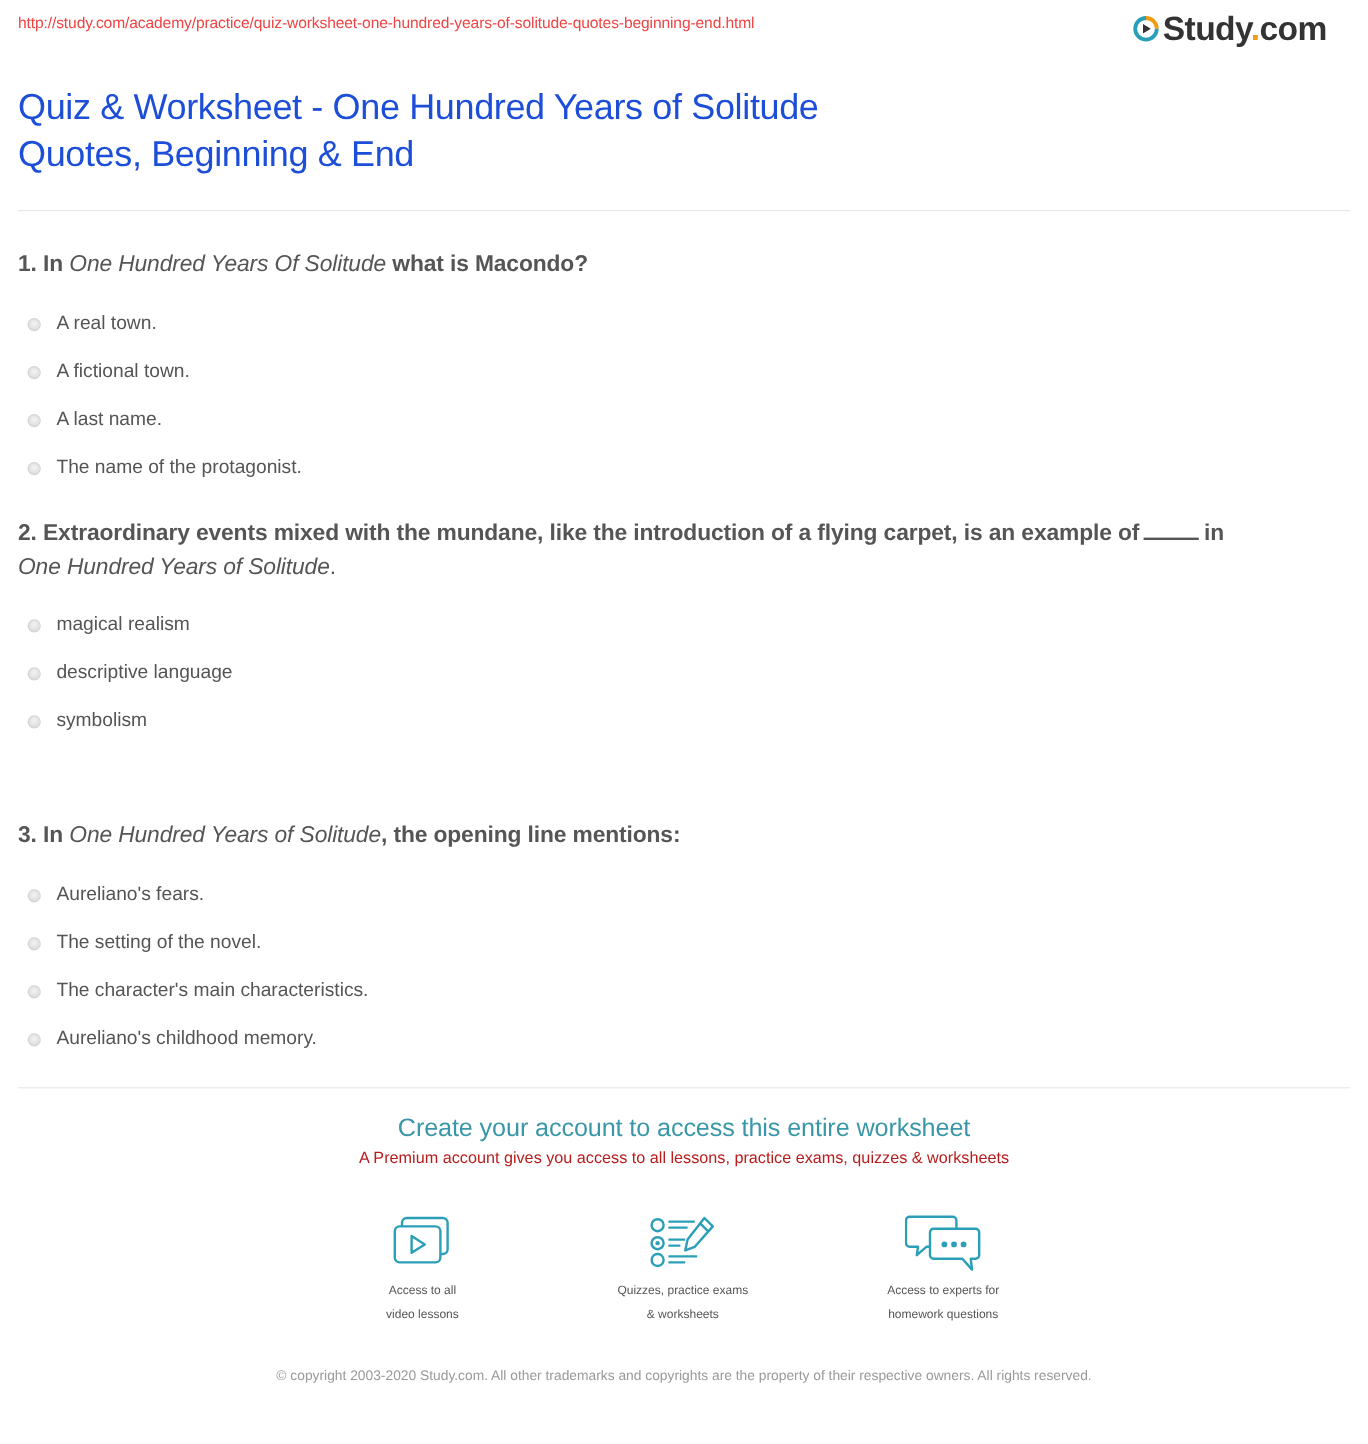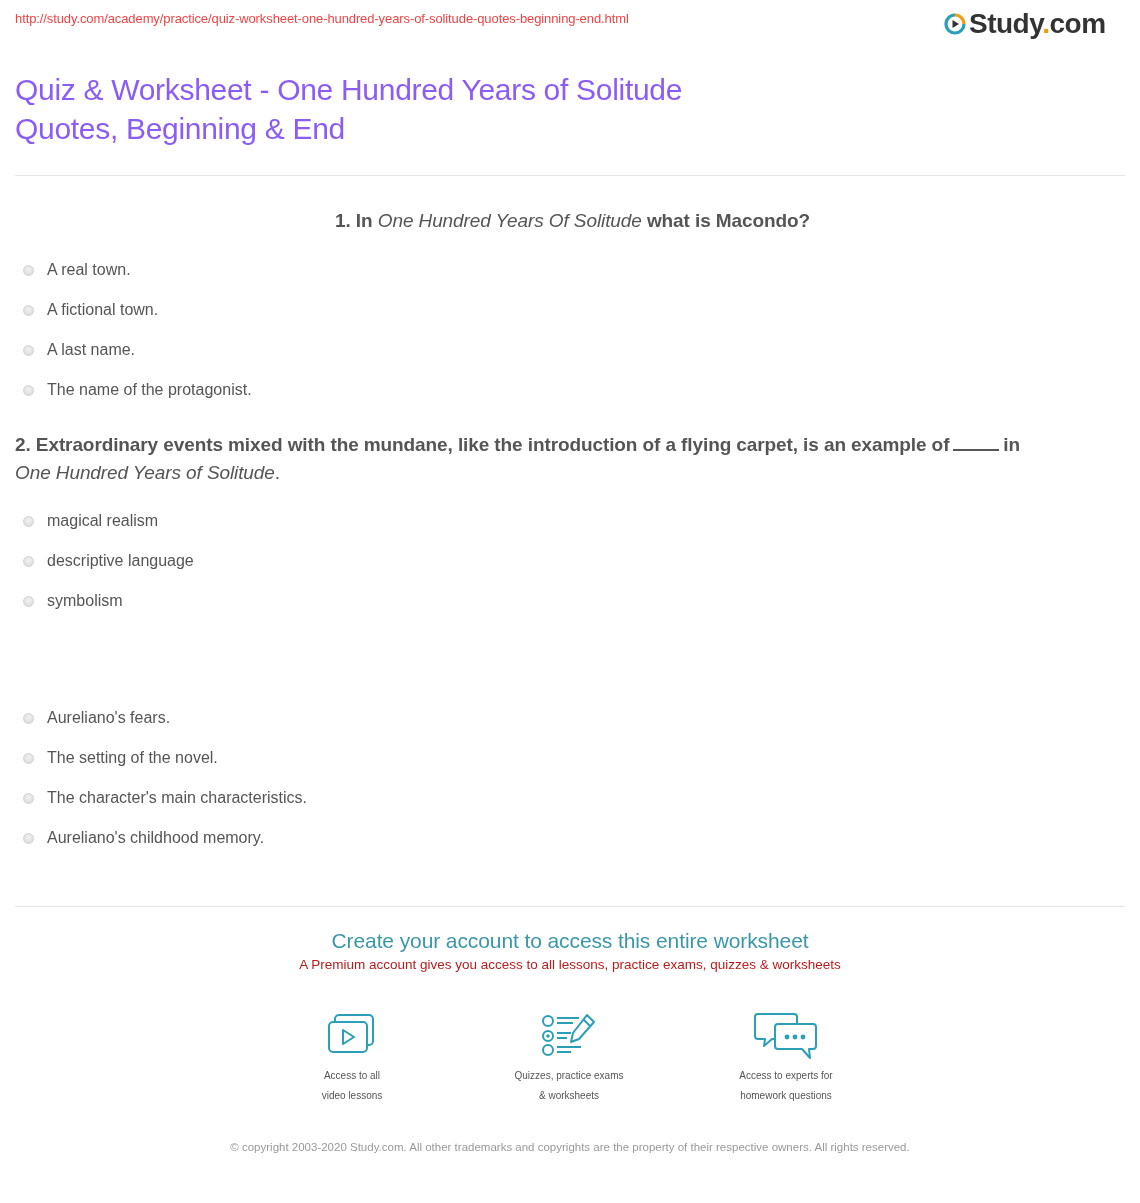--- a/index.html
+++ b/index.html
@@ -6,21 +6,21 @@
   html, body { width: 1140px; height: 1203px; background: #ffffff; overflow: hidden; }
   body { font-family: "Liberation Sans", "DejaVu Sans", sans-serif; color: #555; position: relative; }
 
   .url { position: absolute; left: 15px; top: 11px; font-size: 13px; color: #ef4444; letter-spacing: -0.1px; }
 
   .logo { position: absolute; left: 944px; top: 9px; display: flex; align-items: center; }
   .logo-mark { width: 22px; height: 22px; position: relative; margin-right: 3px; }
   .logo-text { font-size: 28px; font-weight: bold; color: #333; letter-spacing: -0.5px; line-height: 30px; }
   .logo-dot { color: #f39c12; }
 
-  .title { position: absolute; left: 15px; top: 70px; width: 860px; font-size: 30px; line-height: 39px; color: #8b5cf6; font-weight: normal; letter-spacing: -0.3px; }
+  .title { position: absolute; left: 15px; top: 70px; width: 860px; font-size: 30px; line-height: 39px; color: #1d4ed8; font-weight: normal; letter-spacing: -0.3px; }
 
   .hr { position: absolute; left: 15px; right: 15px; height: 1px; background: #e8e8e8; }
 
   .question { position: absolute; left: 15px; width: 1115px; }
   .q-text { font-size: 19px; font-weight: bold; color: #555; line-height: 28px; letter-spacing: -0.1px; }
   .q-text i { font-weight: normal; font-style: italic; }
   .blank { display: inline-block; width: 46px; border-bottom: 2px solid #555; margin: 0 4px; vertical-align: baseline; height: 1px; }
 
   .options { list-style: none; margin-top: 13px; }
   .option { display: flex; align-items: center; height: 40px; cursor: pointer; }
@@ -54,21 +54,21 @@
   <span class="logo-text"><span>Study</span><span class="logo-dot">.</span><span>com</span></span>
 </div>
 
 <h1 class="title">
   <span>Quiz &amp; Worksheet - One Hundred Years of Solitude</span><br>
   <span>Quotes, Beginning &amp; End</span>
 </h1>
 
 <div class="hr" style="top:175px;"></div>
 
-<div class="question" style="top:207px;text-align:center;">
+<div class="question" style="top:207px;">
   <div class="q-text">
     <span>1.</span> <span>In</span> <i>One Hundred Years Of Solitude</i> <span>what is Macondo?</span>
   </div>
   <ul class="options" style="margin-top:15px;">
     <li class="option">
         <span class="radio"></span>
         <span class="opt-label">A real town.</span>
       </li>
     <li class="option">
         <span class="radio"></span>
@@ -100,20 +100,23 @@
         <span class="opt-label">descriptive language</span>
       </li>
     <li class="option">
         <span class="radio"></span>
         <span class="opt-label">symbolism</span>
       </li>
   </ul>
 </div>
 
 <div class="question" style="top:683px;">
+  <div class="q-text">
+    <span>3.</span> <span>In</span> <i>One Hundred Years of Solitude</i><span>, the opening line mentions:</span>
+  </div>
   <ul class="options" style="margin-top:15px;">
     <li class="option">
         <span class="radio"></span>
         <span class="opt-label">Aureliano's fears.</span>
       </li>
     <li class="option">
         <span class="radio"></span>
         <span class="opt-label">The setting of the novel.</span>
       </li>
     <li class="option">

